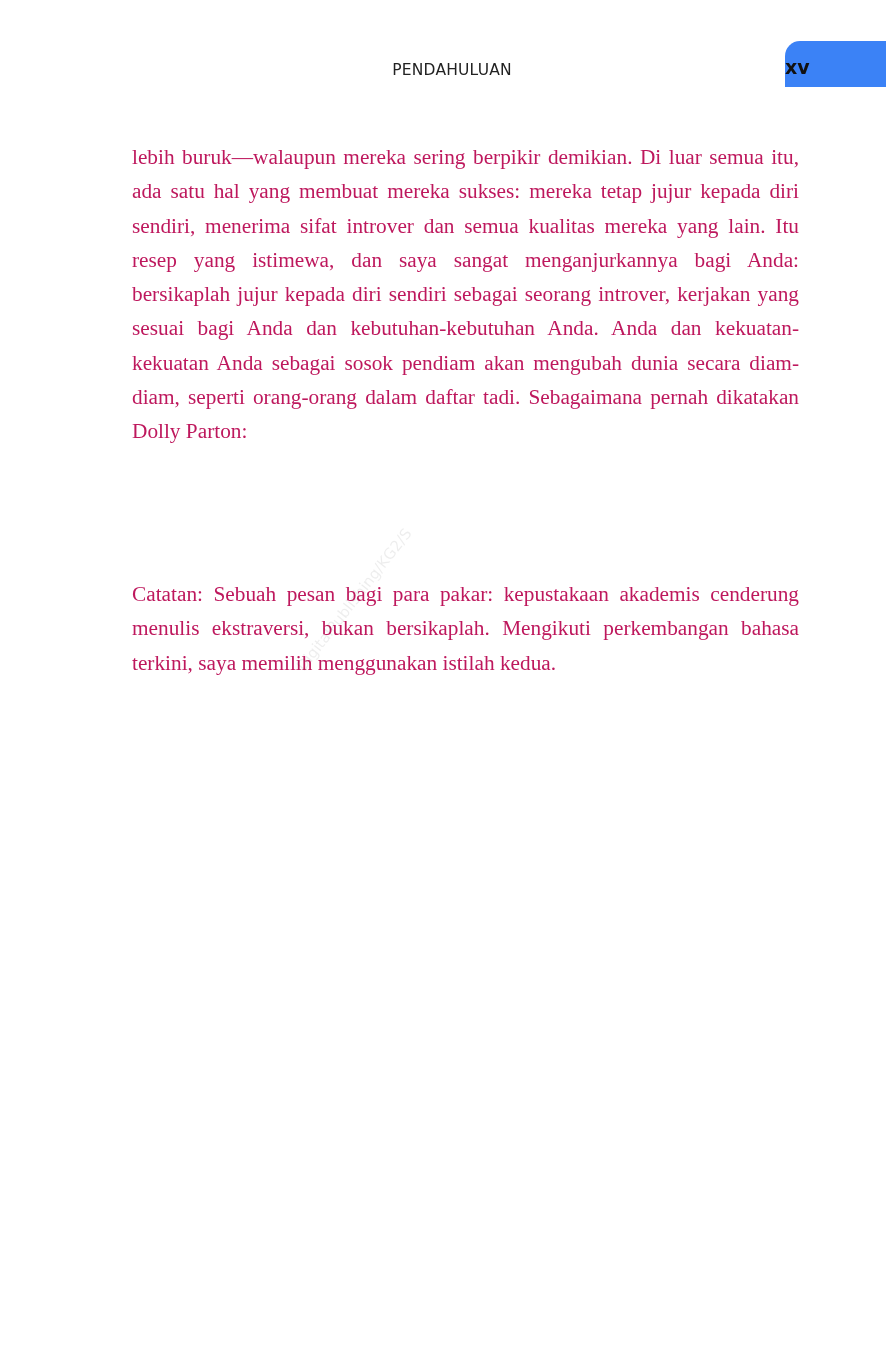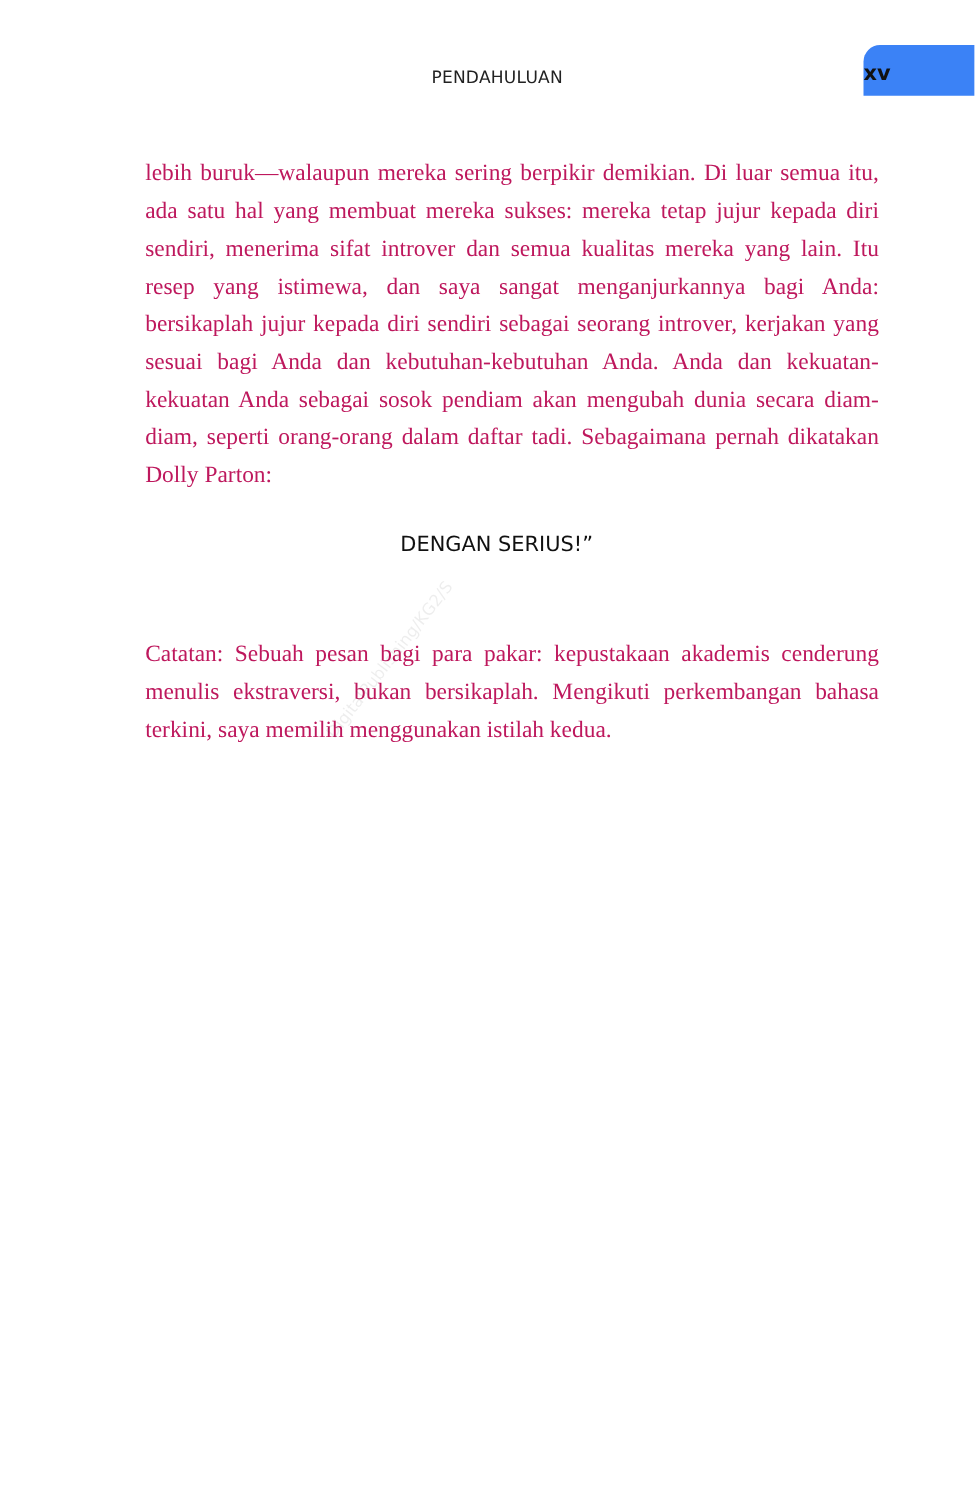--- a/index.html
+++ b/index.html
@@ -88,18 +88,17 @@
 
 <div class="running-head">PENDAHULUAN</div>
 
 <div class="page-tab">
   <span class="page-number">xv</span>
 </div>
 
 <p class="body-text para-1">lebih buruk—walaupun mereka sering berpikir demikian. Di luar semua itu, ada satu hal yang membuat mereka sukses: mereka tetap jujur kepa­da diri sendiri, menerima sifat introver dan semua kualitas mereka yang lain. Itu resep yang istimewa, dan saya sangat menganjurkannya bagi Anda: bersikaplah jujur kepada diri sendiri sebagai seorang introver, kerjakan yang sesuai bagi Anda dan kebutuhan-kebutuhan Anda. Anda dan kekuatan-kekuatan Anda sebagai sosok pendiam akan mengubah dunia secara diam-diam, seperti orang-orang dalam daftar tadi. Sebagai­mana pernah dikatakan Dolly Parton:</p>
 
 <div class="quote">
-  <span>DENGAN SERIUS!”</span>
 </div>
 
 <p class="body-text para-2">Catatan: Sebuah pesan bagi para pakar: kepustakaan akademis cende­rung menulis ekstraversi, bukan bersikaplah. Mengikuti perkembangan bahasa terkini, saya memilih menggunakan istilah kedua.</p>
 
 <div class="watermark">DigitalPublishing/KG2/S</div>
 
 </body></html>

